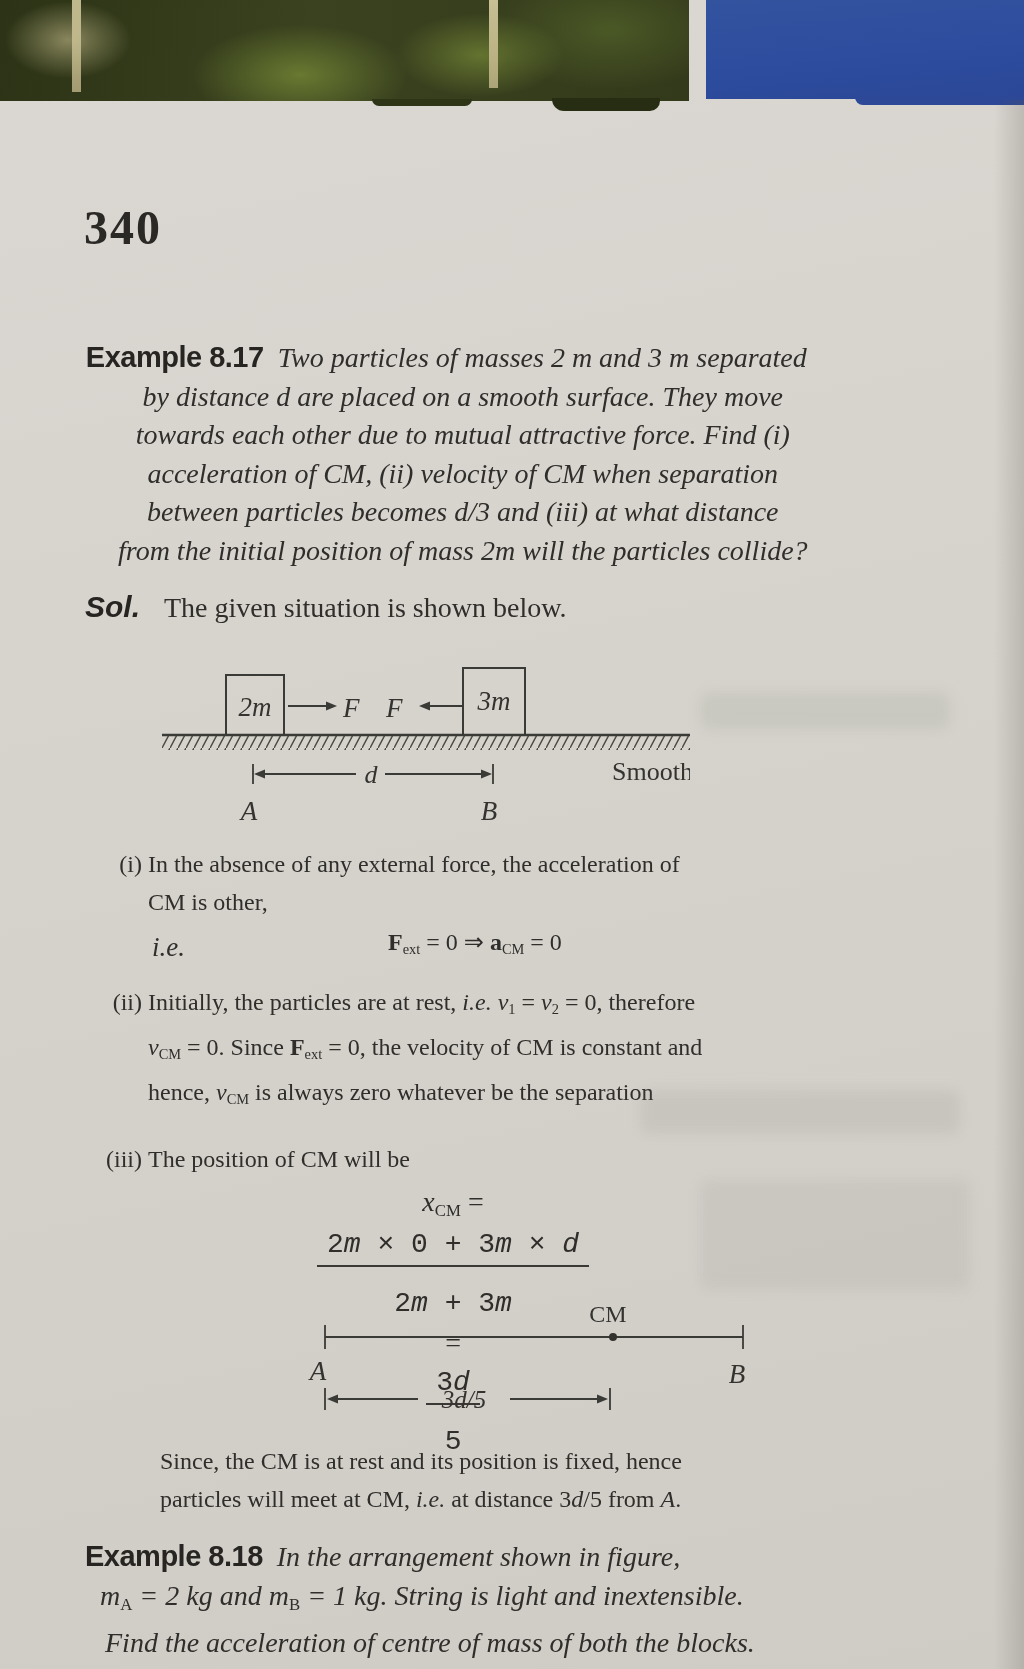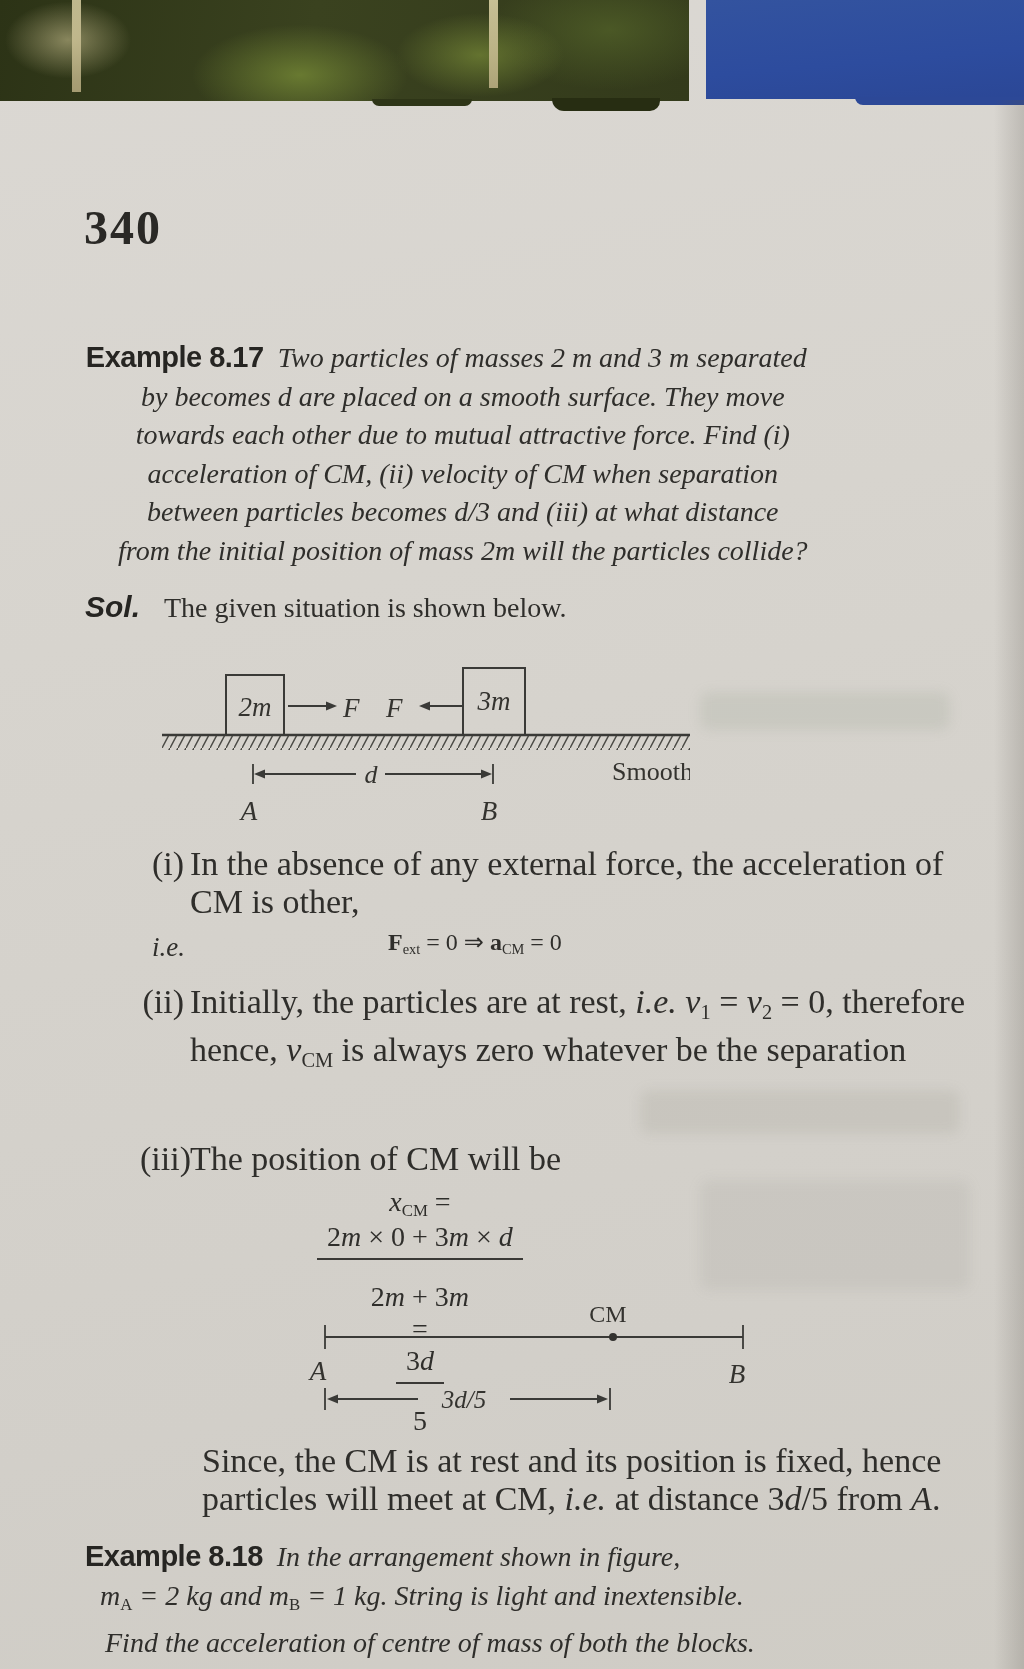--- a/index.html
+++ b/index.html
@@ -50,35 +50,35 @@
   .problem { font-size:28px; font-style:italic; line-height:38.5px; }
   .problem .cont { padding-left:33px; }
 
   
   .sol-label {
     font-family:"Liberation Sans", sans-serif; font-weight:700; font-style:italic;
     font-size:30px; color:#262522; margin-right:24px;
   }
   .sol-intro { font-size:28px; }
 
-  .body-text { font-size:34px; line-height:38px;margin-left:42px; }
+  .body-text { font-size:24px; line-height:38px; }
   .item { left:98px; width:860px; }
   .marker { display:inline-block; width:44px; text-align:right; margin-right:6px; }
   .item .cont { padding-left:50px; }
 
   .s-i { font-style:italic; }
   .s-b { font-weight:700; }
   .s-sub { font-size:0.6em; vertical-align:-0.28em; font-style:normal; }
 
   .ie-label { font-size:27px; font-style:italic; }
   .inline-eq { font-size:24px; }
 
   
   .equation-row { display:flex; align-items:center; font-size:28px;flex-direction:column; }
-  .frac { display:inline-flex; flex-direction:column; align-items:center; margin:0 12px; }
+  .frac { display:inline-flex; flex-direction:column; align-items:center; margin:8px 12px;font-family:Liberation Mono, monospace; }
   .frac .num { padding:0 10px 5px; border-bottom:2.2px solid #3a3936; white-space:nowrap; }
   .frac .den { padding-top:21px; white-space:nowrap; }
 
   
   svg text { fill:#34332f; font-family:"Liberation Serif", serif; }
   .fig-stroke { stroke:#3a3a37; fill:none; }
 
   
   .ghost { border-radius:10px; filter:blur(6px); }
   .edge-shade {
@@ -97,21 +97,21 @@
 <div class="abs photo-notch2"></div>
 <div class="abs banner-blue"></div>
 <div class="abs banner-notch"></div>
 
 <div class="abs page-number">340</div>
 
 <div class="abs problem nowrap" style="left:85px; top:338px;text-align:center;">
   <div>
     <span class="ex-label">Example 8.17</span><span>Two particles of masses 2 m and 3 m separated</span>
   </div>
-  <div class="cont">by becomes d are placed on a smooth surface. They move</div>
+  <div class="cont">by distance d are placed on a smooth surface. They move</div>
   <div class="cont">towards each other due to mutual attractive force. Find (i)</div>
   <div class="cont">acceleration of CM, (ii) velocity of CM when separation</div>
   <div class="cont">between particles becomes d/3 and (iii) at what distance</div>
   <div class="cont">from the initial position of mass 2m will the particles collide?</div>
 </div>
 
 <div class="abs nowrap" style="left:85px; top:590px;">
   <span class="sol-label">Sol.</span><span class="sol-intro">The given situation is shown below.</span>
 </div>
 
@@ -152,20 +152,21 @@
   <div class="cont">CM is other,</div>
 </div>
 
 <div class="abs ie-label" style="left:152px; top:932px;">i.e.</div>
 <div class="abs inline-eq nowrap" style="left:388px; top:928px;"><span class="s-b">F</span><span class="s-sub">ext</span><span> = 0 ⇒ </span><span class="s-b">a</span><span class="s-sub">CM</span><span> = 0</span></div>
 
 <div class="abs item body-text nowrap" style="top:983px;">
   <div>
     <span class="marker">(ii)</span><span><span>Initially, the particles are at rest, </span><span class="s-i">i.e.</span><span> </span><span class="s-i">v</span><span class="s-sub">1</span><span> = </span><span class="s-i">v</span><span class="s-sub">2</span><span> = 0, therefore</span></span>
   </div>
+  <div class="cont"><span class="s-i">v</span><span class="s-sub">CM</span><span> = 0. Since </span><span class="s-b">F</span><span class="s-sub">ext</span><span> = 0, the velocity of CM is constant and</span></div>
   <div class="cont"><span>hence, </span><span class="s-i">v</span><span class="s-sub">CM</span><span> is always zero whatever be the separation</span></div>
 </div>
 
 <div class="abs item body-text nowrap" style="top:1140px;">
   <div>
     <span class="marker">(iii)</span><span>The position of CM will be</span>
   </div>
 </div>
 
 <div class="abs equation-row nowrap" style="left:305px; top:1186px;">

